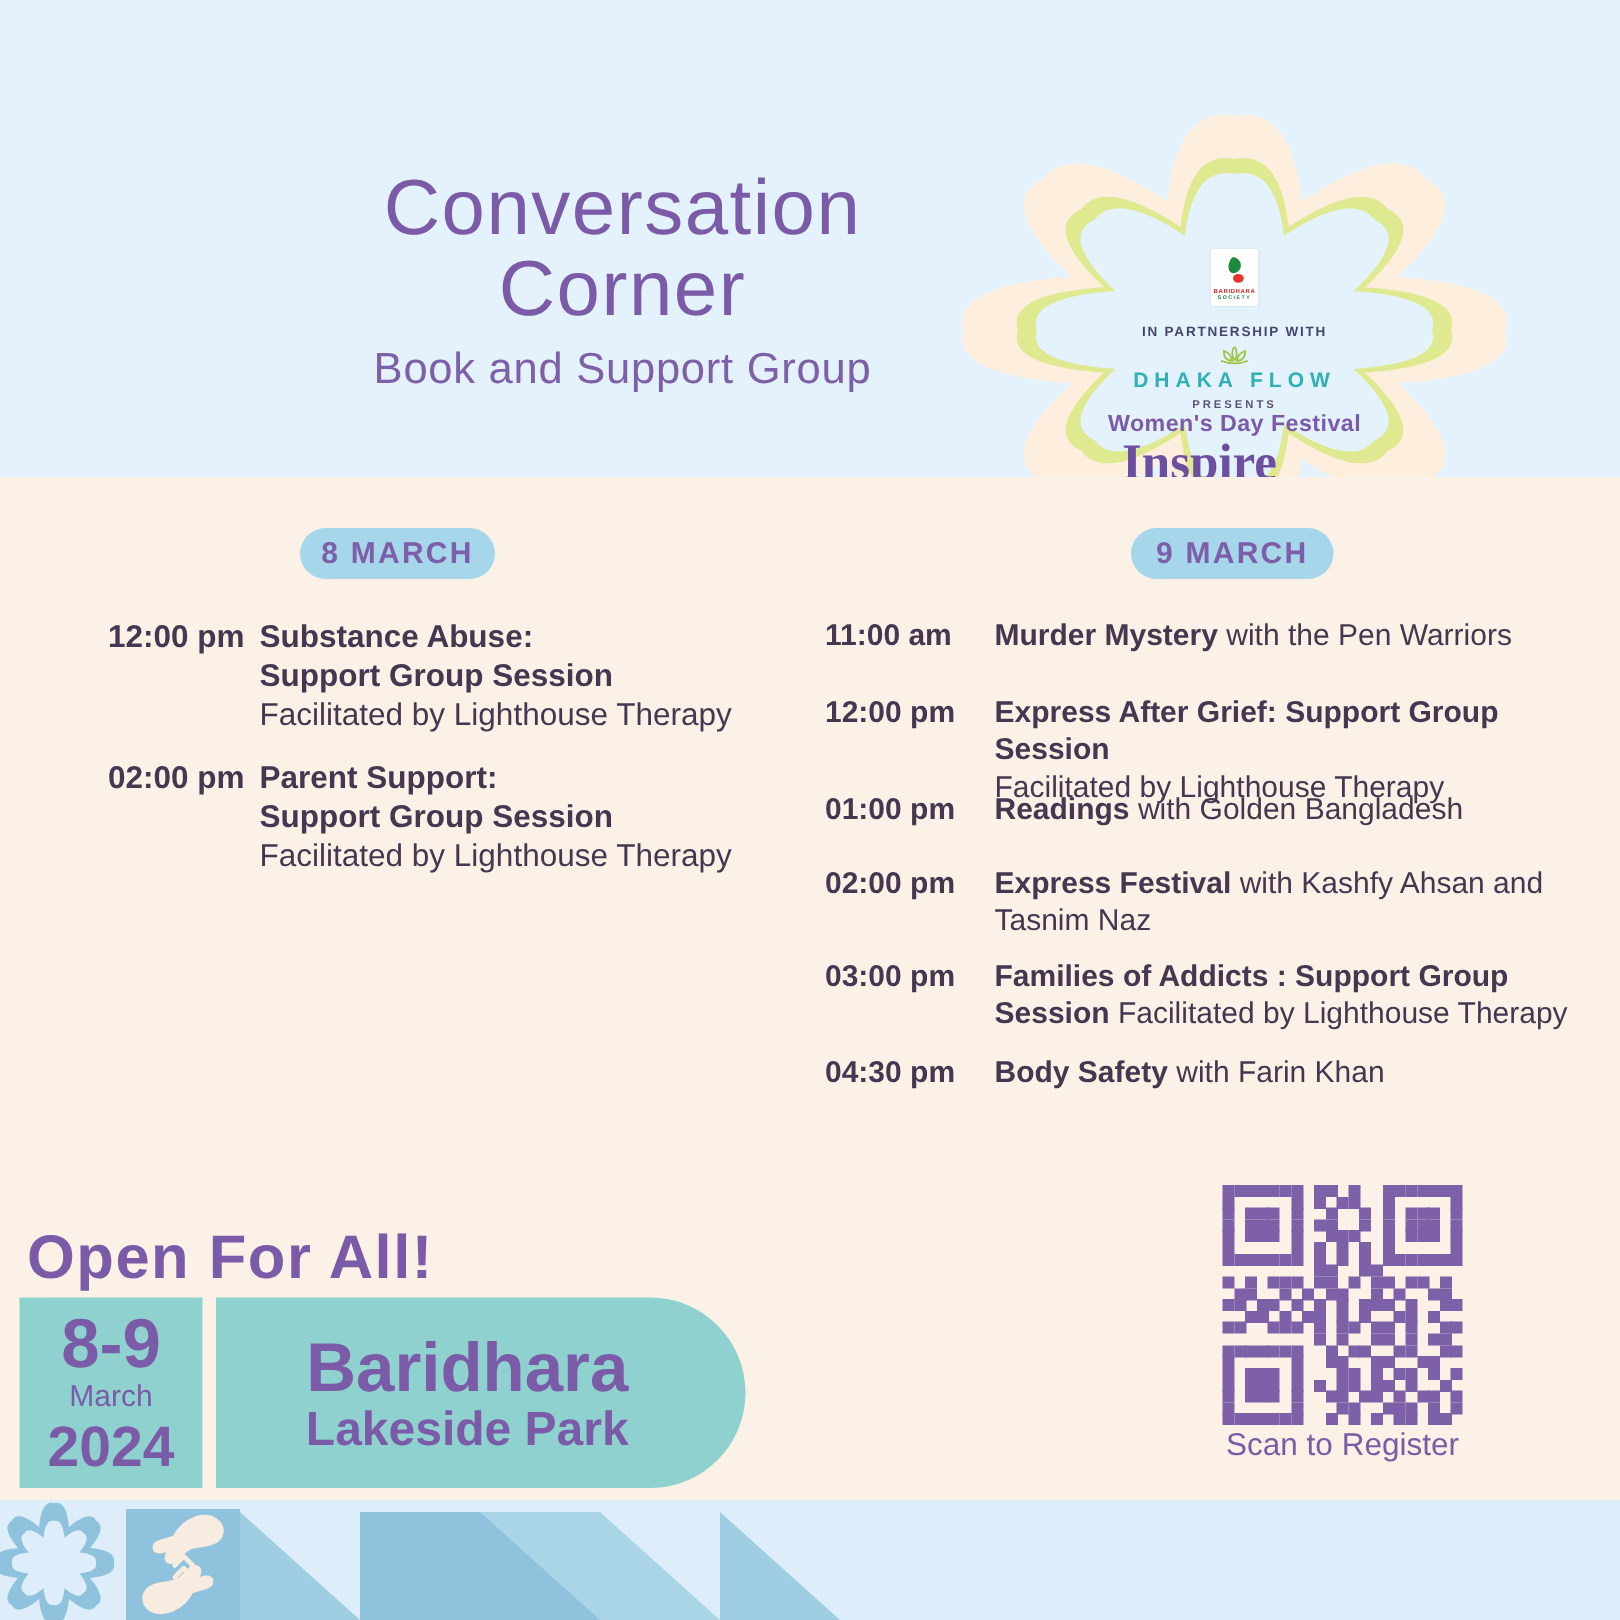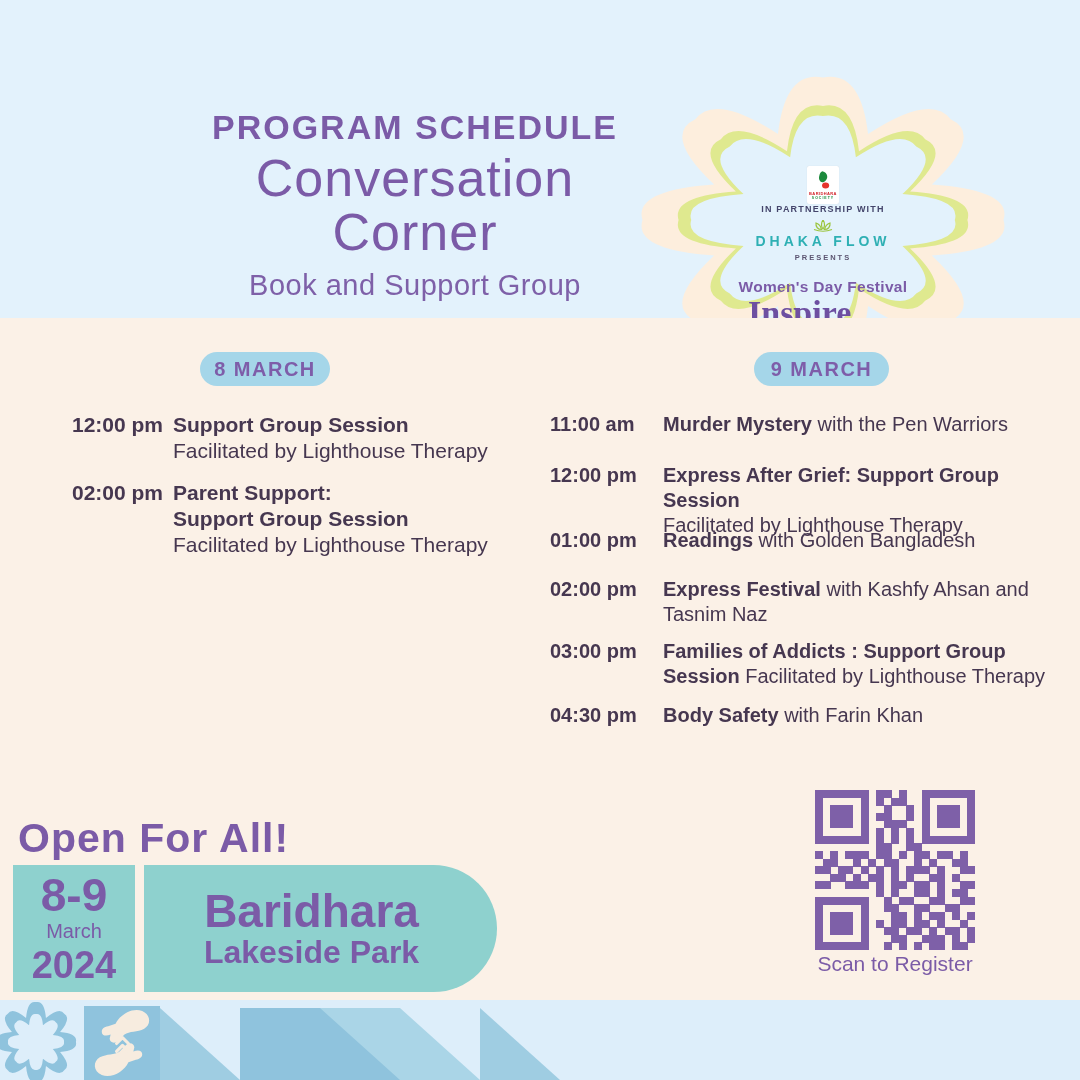--- a/index.html
+++ b/index.html
@@ -17,25 +17,25 @@
   .subtitle{font-size:29px;margin-top:10px;letter-spacing:0.5px;color:#7e60a8;}
 
   
   .logo-cluster{position:absolute;left:633px;top:70px;width:380px;height:260px;}
   .logo-flower{position:absolute;left:0;top:0;}
   .logo-stack{position:absolute;left:0;right:0;top:96px;text-align:center;}
   .logo-card{width:32px;height:38px;background:#ffffff;margin:0 auto;border-radius:2px;
              display:flex;flex-direction:column;align-items:center;justify-content:center;box-shadow:0 0 1px rgba(0,0,0,.15);}
   .logo-card .cap1{font-size:4px;color:#d21f26;font-weight:bold;letter-spacing:.4px;line-height:4px;}
   .logo-card .cap2{font-size:3.5px;color:#1c8a3c;font-weight:bold;letter-spacing:1px;line-height:4px;}
-  .partnership{font-size:9px;letter-spacing:1.2px;color:#44456b;margin-top:0;font-weight:bold;}
+  .partnership{font-size:9px;letter-spacing:1.2px;color:#44456b;margin-top:12px;font-weight:bold;}
   .lotus{margin-top:4px;height:12px;}
   .brand{font-size:14px;font-weight:bold;letter-spacing:4px;color:#2fb0b4;margin-top:3px;}
   .presents{font-size:7.5px;letter-spacing:2px;color:#5b5470;margin-top:4px;font-weight:bold;}
-  .festival{font-size:15.5px;font-weight:bold;color:#7b5ba7;margin-top:16px;letter-spacing:.3px;}
+  .festival{font-size:15.5px;font-weight:bold;color:#7b5ba7;margin-top:0;letter-spacing:.3px;}
   .inspire-block{position:relative;width:170px;margin:2px auto 0;height:80px;
                  font-family:"Liberation Serif",serif;color:#6d4fa1;font-weight:bold;text-align:left;}
   .w-inspire{position:absolute;left:10px;top:-4px;font-size:34px;}
 
   
   .pill{position:absolute;height:34px;border-radius:18px;background:#a5d6e9;color:#7e5da9;
         font-size:20px;font-weight:bold;letter-spacing:1.5px;display:flex;align-items:center;justify-content:center;}
   .pill-d1{left:200px;top:352px;width:130px;}
   .pill-d2{left:754px;top:352px;width:135px;}
 
@@ -87,21 +87,20 @@
       Q156.7,184.8 123.7,157.3 Q119.9,200 100,195 Q80.1,200 76.3,157.3 Q43.3,184.8 32.8,167.2
       Q15.2,156.7 42.7,123.7 Q0,119.9 5,100 Q0,80.1 42.7,76.3 Q15.2,43.3 32.8,32.8
       Q43.3,15.2 76.3,42.7 Q80.1,0 100,5 Q119.9,0 123.7,42.7 Q156.7,15.2 167.2,32.8
       Q184.8,43.3 157.3,76.3 Z"></path>
   </defs>
 </svg>
 
 <div class="band-top">
 
   <div class="header">
-    <div class="kicker">PROGRAM SCHEDULE</div>
     <div class="title">
       <div>Conversation</div>
       <div>Corner</div>
     </div>
     <div class="subtitle">Book and Support Group</div>
   </div>
 
   <div class="logo-cluster">
     <svg class="logo-flower" width="380" height="300" viewBox="0 0 200 200" preserveAspectRatio="none">
       <use href="#f8" fill="#fdeedd"></use>
@@ -141,20 +140,21 @@
   </div>
 </div>
 
 <div class="pill pill-d1">8 MARCH</div>
 <div class="pill pill-d2">9 MARCH</div>
 
 <div class="col col-d1">
   <div class="row">
     <div class="t">12:00 pm</div>
     <div class="desc">
+      <div class="b">Substance Abuse:</div>
       <div class="b">Support Group Session</div>
       <div>Facilitated by Lighthouse Therapy</div>
     </div>
   </div>
   <div class="row">
     <div class="t">02:00 pm</div>
     <div class="desc">
       <div class="b">Parent Support:</div>
       <div class="b">Support Group Session</div>
       <div>Facilitated by Lighthouse Therapy</div>

